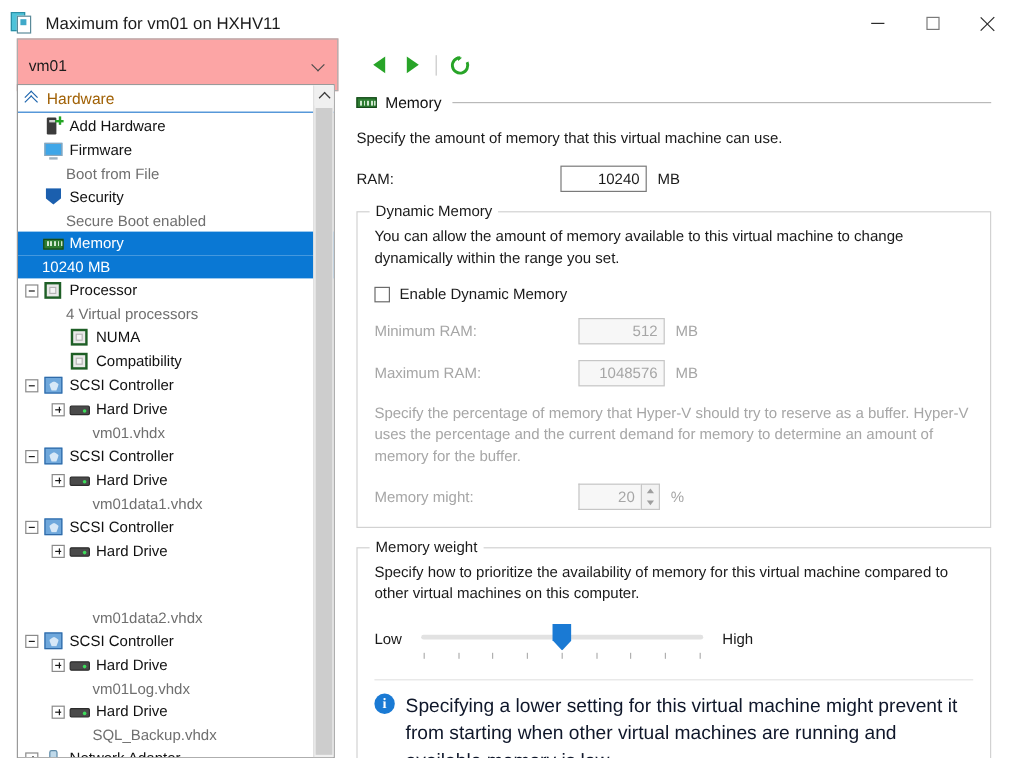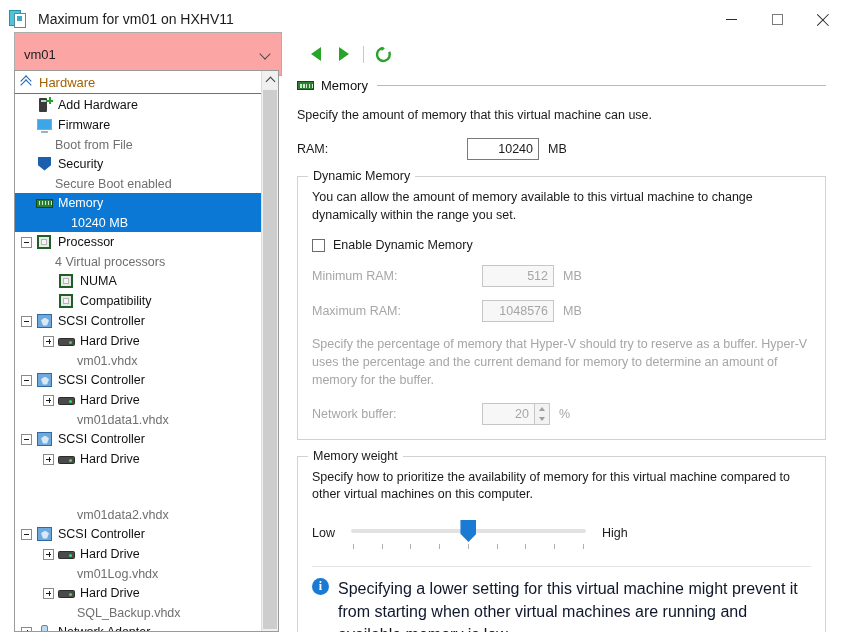--- a/index.html
+++ b/index.html
@@ -449,21 +449,21 @@
           <div class="node-sub" style="padding-left: 40px;">Secure Boot enabled</div>
         </div>
         <div>
           <div class="node-row selected" style="padding-left: 6px;">
             <span class="expander-spacer"></span>
             <span class="ic ic-mem">
               <span class="stick"></span>
             </span>
             <span class="node-label">Memory</span>
           </div>
-          <div class="node-sub selected" style="padding-left: 56px;">10240 MB</div>
+          <div class="node-sub selected" style="padding-left: 20px;">10240 MB</div>
         </div>
         <div>
           <div class="node-row" style="padding-left: 6px;">
             <span class="expander"></span>
             <span class="ic ic-cpu">
               <span class="chip"></span>
             </span>
             <span class="node-label">Processor</span>
           </div>
           <div class="node-sub" style="padding-left: 40px;">4 Virtual processors</div>
@@ -626,21 +626,21 @@
 
       <div class="field-row">
         <span class="field-label dim">Maximum RAM:</span>
         <span class="txtbox disabled">1048576</span>
         <span class="unit dim">MB</span>
       </div>
 
       <div style="margin-top:14px" class="dim-block">
         <div class="para">Specify the percentage of memory that Hyper-V should try to reserve as a buffer. Hyper-V uses the percentage and the current demand for memory to determine an amount of memory for the buffer.</div>
         <div class="field-row">
-          <span class="field-label dim">Network buffer:</span>
+          <span class="field-label dim">Memory might:</span>
           <span class="spin-wrap">
             <span class="spin-box">20</span>
             <span class="spin-btns">
               <div>
                   <span class="up-t"></span>
                 </div>
               <div>
                   <span class="dn-t"></span>
                 </div>
             </span>

